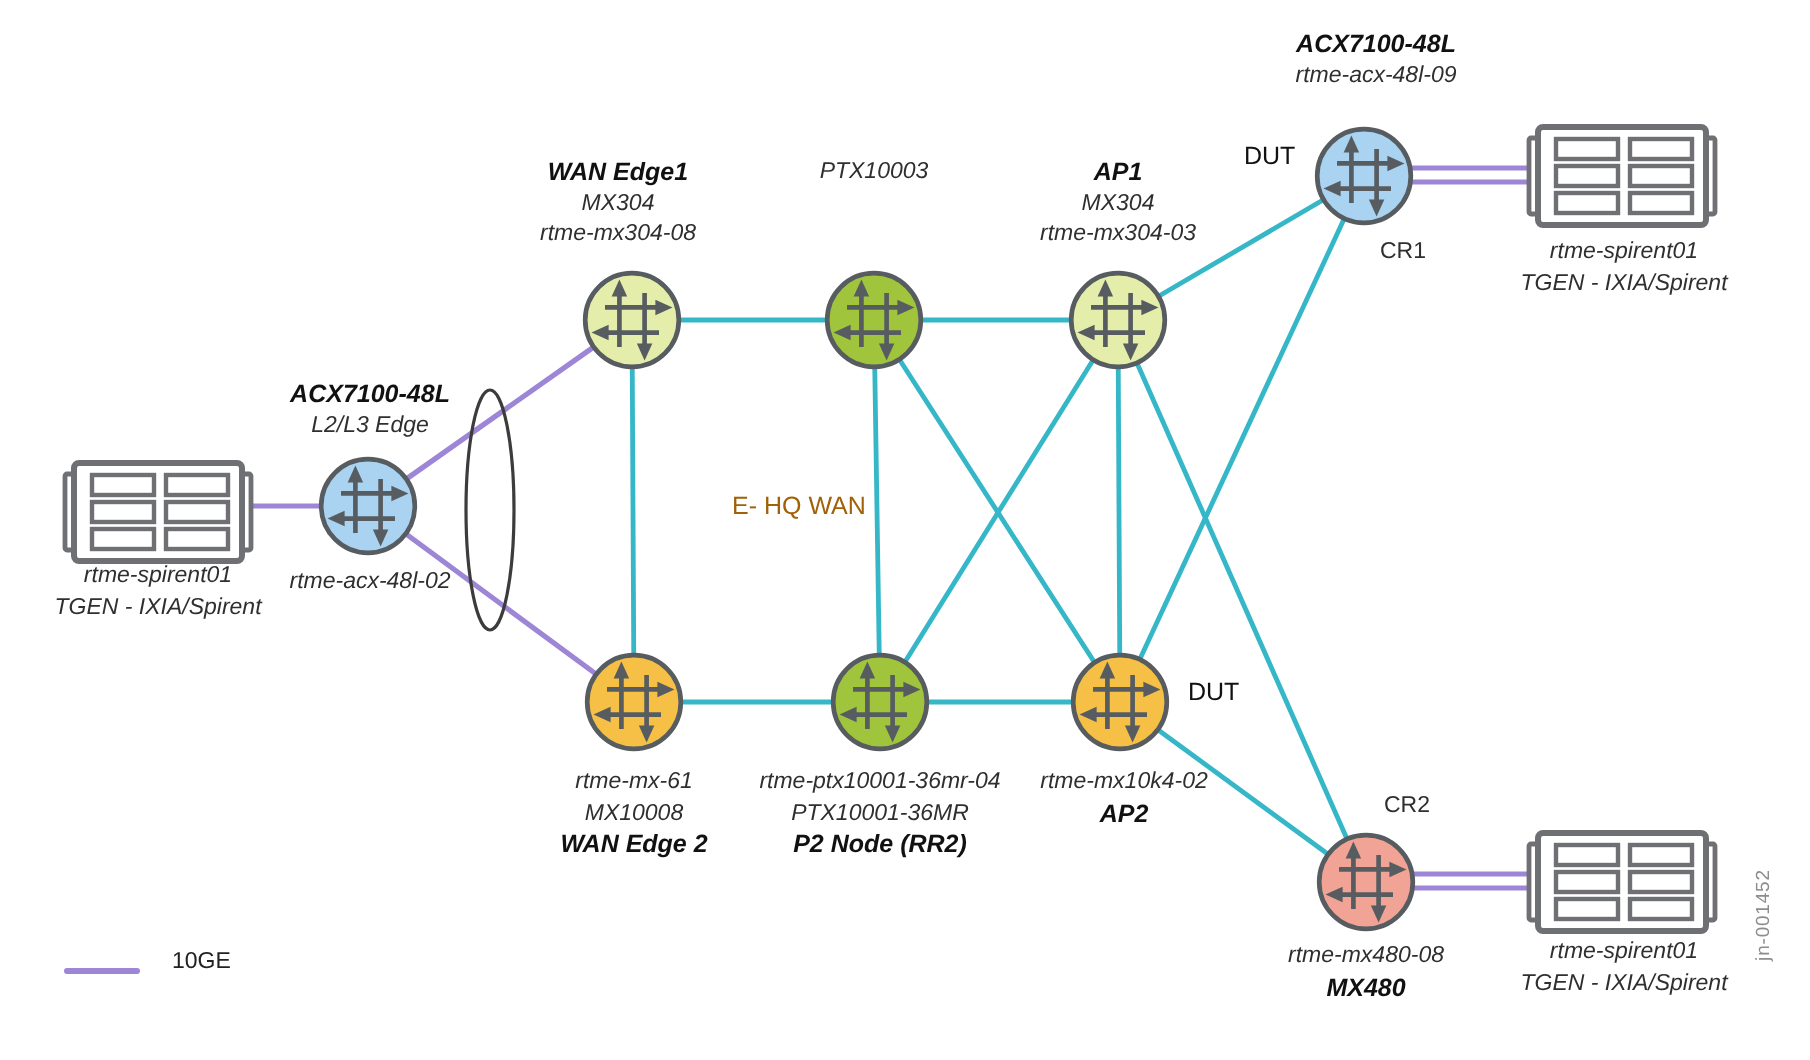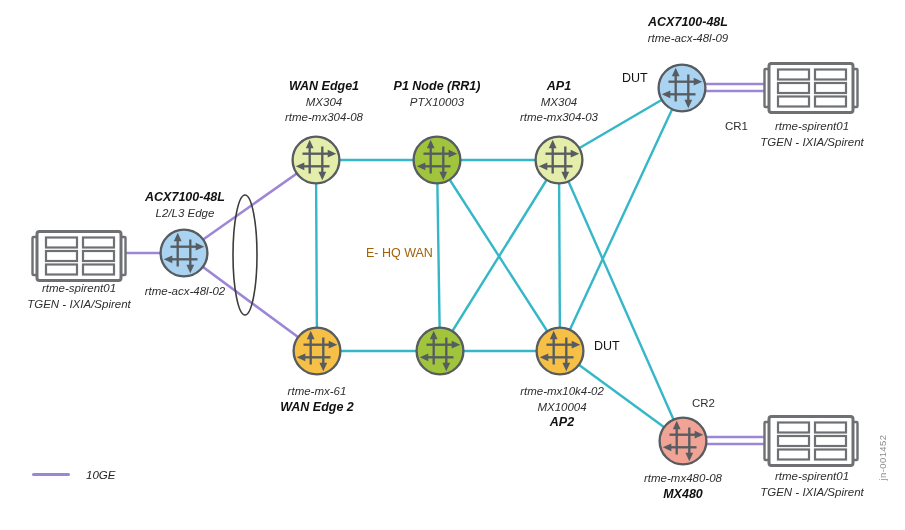--- a/index.html
+++ b/index.html
@@ -24,21 +24,21 @@
   .tgen svg{display:block;width:100px;height:56px;}
   .nlabel{
     position:absolute;z-index:4;width:190px;transform:translateX(-50%);
     text-align:center;font-size:11.5px;line-height:15.5px;color:#2f2f2f;white-space:nowrap;font-style:italic;
   }
   .nlabel .t{font-weight:bold;font-size:12.5px;color:#111;}
   .tag{position:absolute;z-index:4;font-size:11.5px;color:#2f2f2f;white-space:nowrap;}
   .tag.bold{font-weight:normal;font-size:12.5px;color:#111;}
   .area-label{position:absolute;z-index:2;font-size:12.5px;color:#a16207;white-space:nowrap;}
   #legend{position:absolute;left:32px;top:462px;z-index:4;}
-  .legend-row{display:flex;align-items:center;height:25px;font-style:italic;}
+  .legend-row{display:flex;align-items:flex-end;height:25px;}
   .legend-swatch{width:38px;height:3px;border-radius:2px;margin-right:16px;}
   .legend-swatch.purple{background:#9d86d6;}
   .legend-swatch.teal{background:#35b7c8;}
   .legend-label{font-size:11.5px;color:#222;}
   #watermark{
     position:absolute;z-index:4;left:842px;top:452px;width:80px;text-align:center;
     transform:rotate(-90deg);font-size:9.5px;color:#8d8d8d;letter-spacing:.4px;
   }
   #defs-holder{position:absolute;width:0;height:0;overflow:hidden;}
 </style>
@@ -180,49 +180,53 @@
   </div>
 
   <div class="nlabel" style="left:185px;top:190px">
     <div class="t">ACX7100-48L</div>
     <div>L2/L3 Edge</div>
   </div>
   <div class="nlabel" style="left:185px;top:284px">
     <div>rtme-acx-48l-02</div>
   </div>
 
-  <div class="nlabel" style="left:324px;top:79px">
+  <div class="nlabel" style="left:309px;top:79px">
     <div class="t">WAN Edge1</div>
     <div>MX304</div>
     <div>rtme-mx304-08</div>
   </div>
   <div class="nlabel" style="left:437px;top:79px">
-    <div class="t">P1 Node (RR1)</div>
     <div>PTX10003</div>
   </div>
   <div class="nlabel" style="left:559px;top:79px">
     <div class="t">AP1</div>
     <div>MX304</div>
     <div>rtme-mx304-03</div>
   </div>
 
   <div class="nlabel" style="left:688px;top:15px">
     <div class="t">ACX7100-48L</div>
     <div>rtme-acx-48l-09</div>
   </div>
   <div class="tag bold" style="left:622px;top:71px">DUT</div>
-  <div class="tag" style="left:725px;top:120px">CR1</div>
+  <div class="tag" style="left:690px;top:120px">CR1</div>
 
   <div class="nlabel" style="left:317px;top:384px">
     <div>rtme-mx-61</div>
+    <div>MX10008</div>
     <div class="t">WAN Edge 2</div>
+  </div>
+  <div class="nlabel" style="left:440px;top:384px">
+    <div>rtme-ptx10001-36mr-04</div>
+    <div>PTX10001-36MR</div>
+    <div class="t">P2 Node (RR2)</div>
   </div>
   <div class="nlabel" style="left:562px;top:384px">
     <div>rtme-mx10k4-02</div>
-    <div>MX10004</div>
     <div class="t">AP2</div>
   </div>
   <div class="tag bold" style="left:594px;top:339px">DUT</div>
 
   <div class="tag" style="left:692px;top:397px">CR2</div>
   <div class="nlabel" style="left:683px;top:471px">
     <div>rtme-mx480-08</div>
     <div class="t">MX480</div>
   </div>
 

